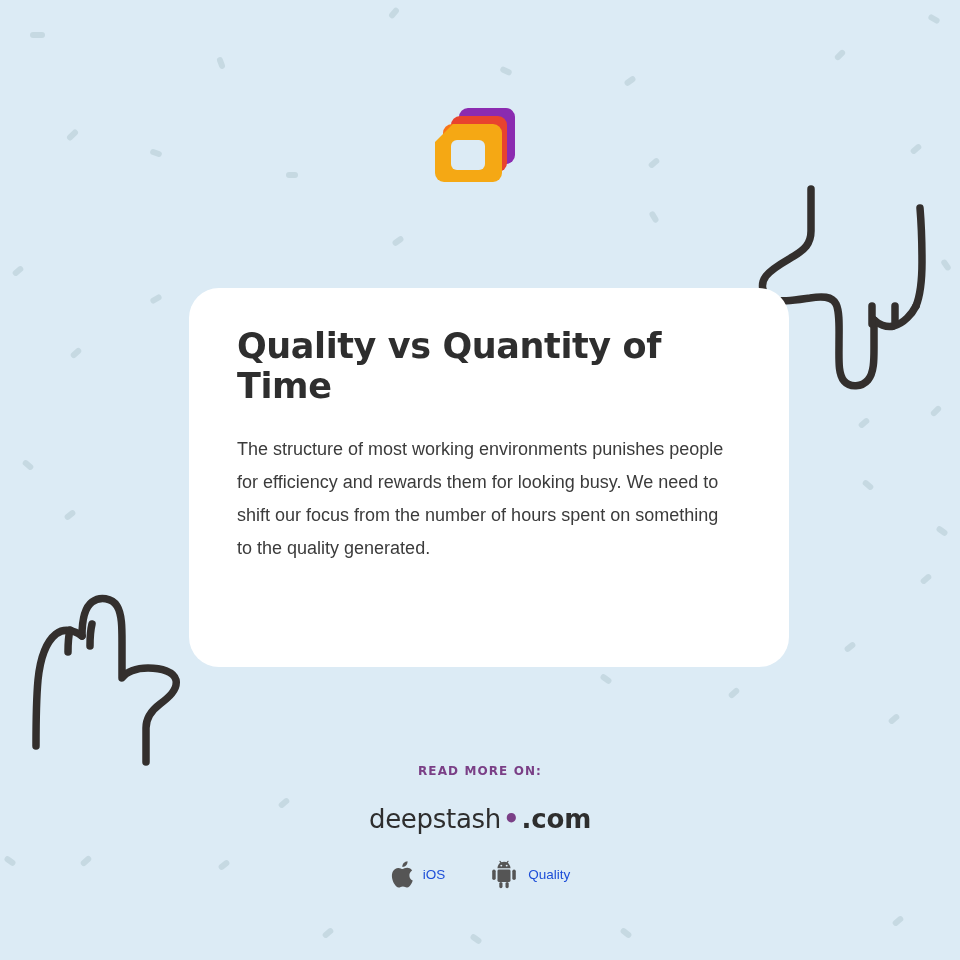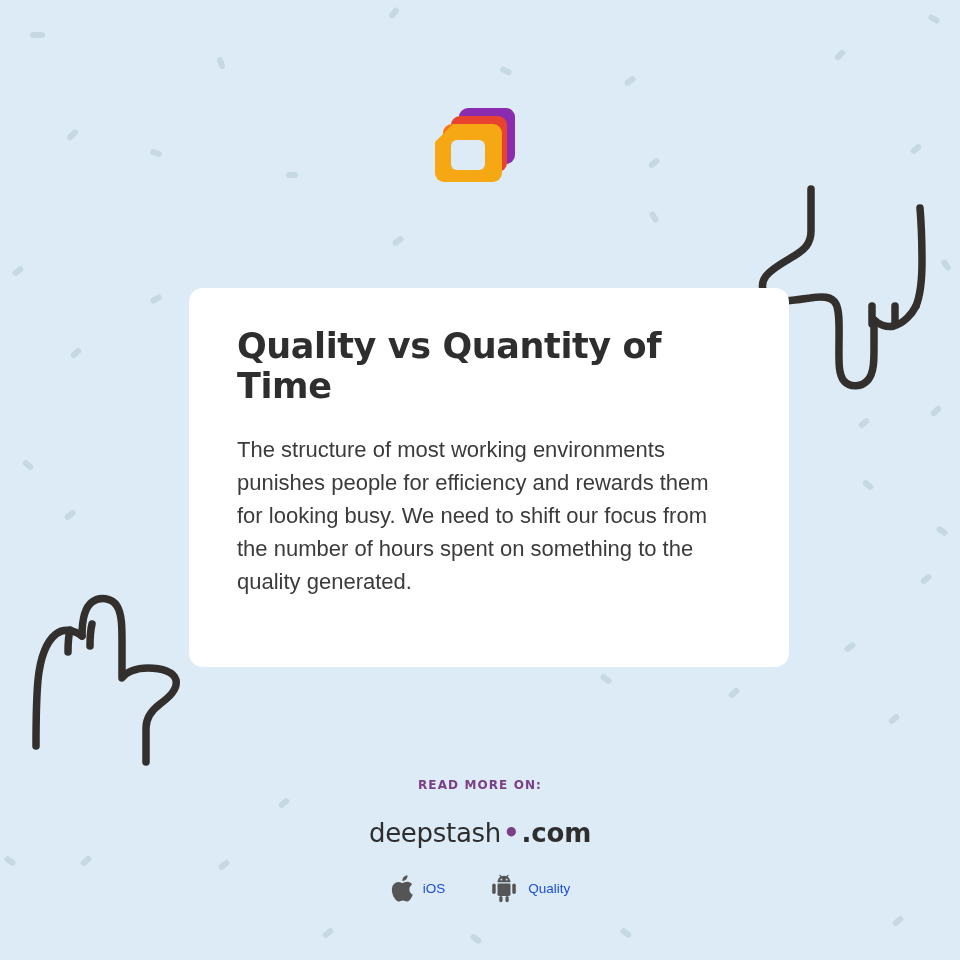--- a/index.html
+++ b/index.html
@@ -57,37 +57,37 @@
   #logo svg { display: block; }
 
   
   #quote-card {
     position: absolute;
     left: 189px;
     top: 288px;
     width: 600px;
     height: 379px;
     background: #ffffff;
-    border-radius: 14px;
+    border-radius: 30px;
     box-sizing: border-box;
     padding: 38px 48px 0 48px;
     z-index: 4;
   }
   #quote-title {
     margin: 0;
     font-size: 35px;
     line-height: 1.15;
     font-weight: 700;
     color: #2e2e2e;
     letter-spacing: -0.4px;
     font-family: "DejaVu Sans", sans-serif;
   }
   #quote-body {
     margin: 26px 0 16px 0;
-    font-size: 22px;
+    font-size: 18px;
     line-height: 33px;
     color: #3b3b3b;
     font-weight: 400;
     font-family: "Liberation Sans", sans-serif;
     max-width: 500px;
   }
 
   
   #footer {
     position: absolute;
@@ -96,21 +96,21 @@
     width: 960px;
     z-index: 5;
     text-align: center;
   }
   #read-more-label {
     font-size: 12px;
     font-weight: 700;
     letter-spacing: 1.1px;
     color: #7a3f86;
     font-family: "DejaVu Sans", sans-serif;
-    margin: 16px;
+    margin: 2px;
   }
   #brand {
     margin-top: 28px;
     font-size: 26px;
     font-family: "DejaVu Sans", sans-serif;
     color: #2e2e2e;
     line-height: 1;
     white-space: nowrap;
   }
   #brand-name {

